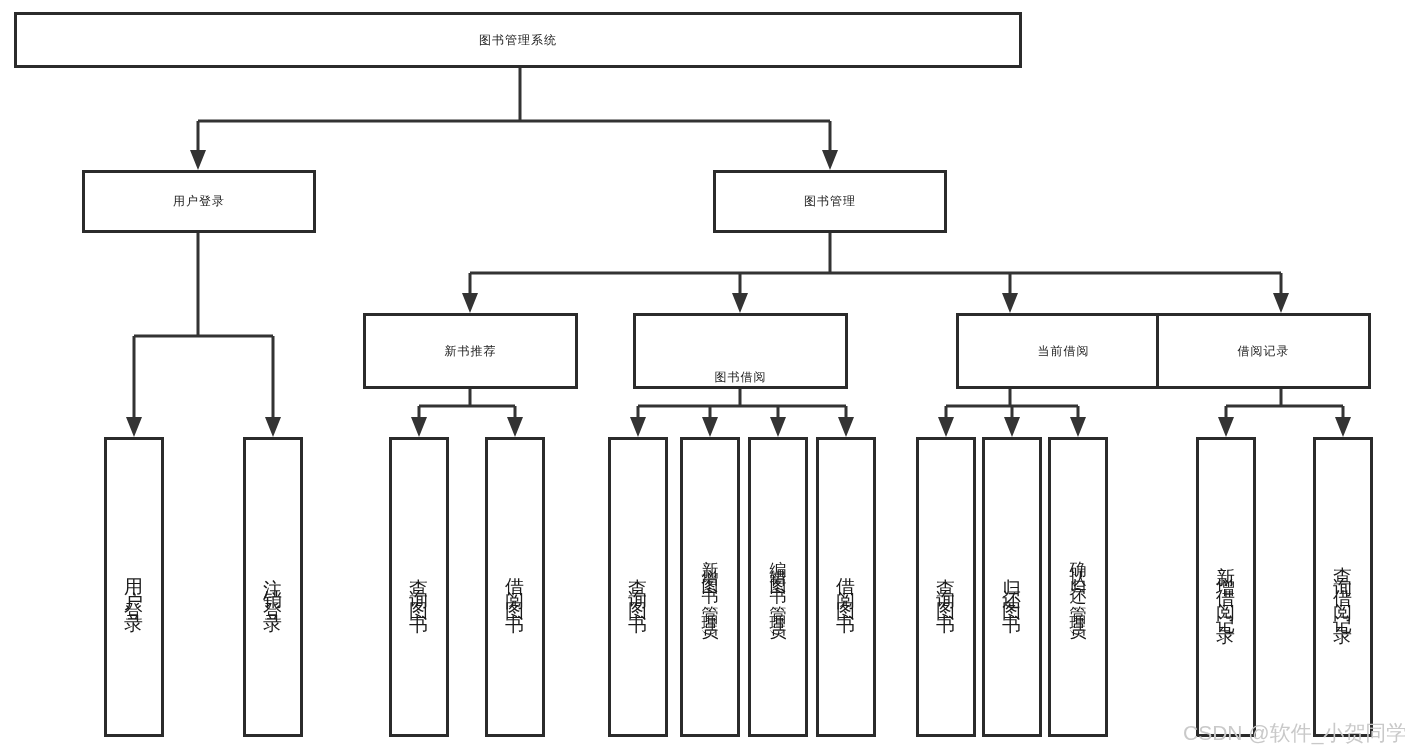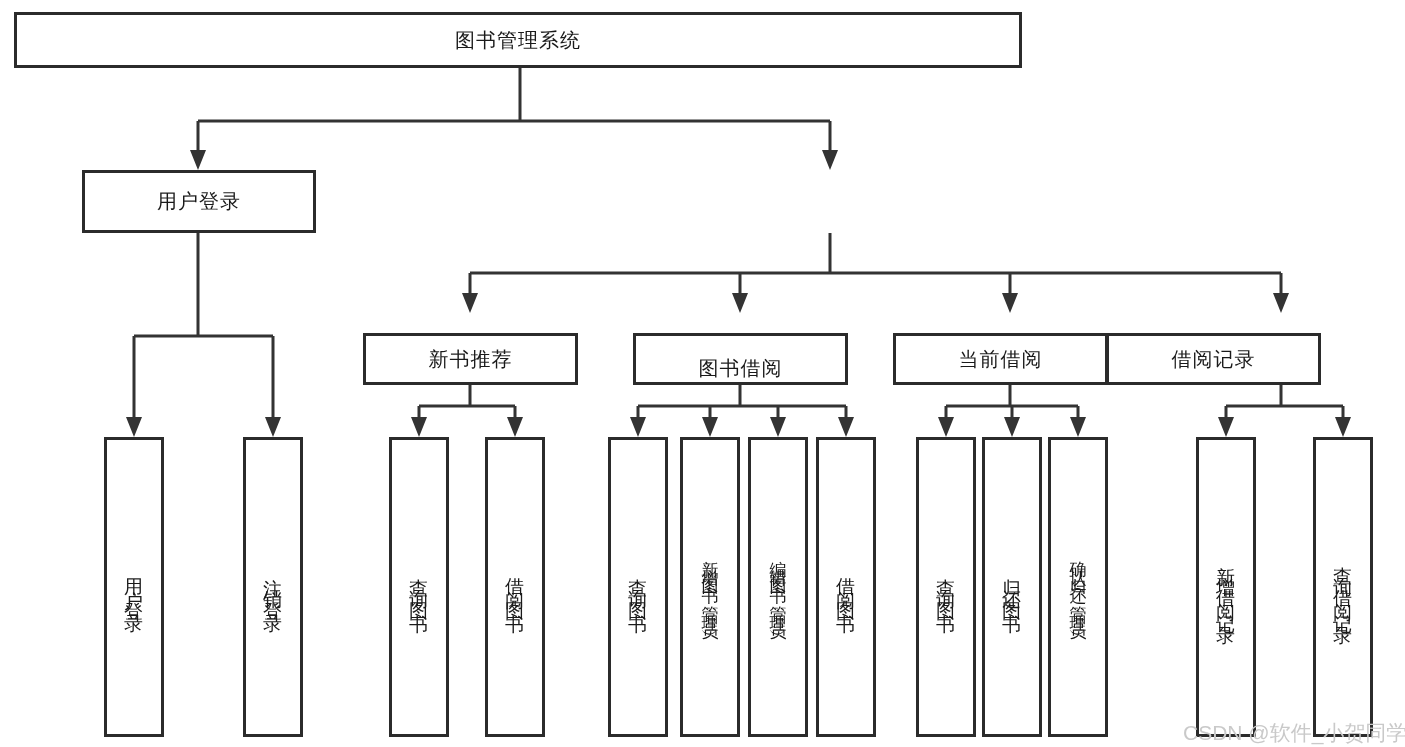--- a/index.html
+++ b/index.html
@@ -10,24 +10,24 @@
     position:relative;width:1405px;height:747px;background:var(--bg);
     font-family:"Liberation Sans","DejaVu Sans",sans-serif;color:var(--text);
     overflow:hidden;
   }
   #connectors{position:absolute;left:0;top:0;width:1405px;height:747px;}
   .box{
     position:absolute;box-sizing:border-box;background:#fff;
     border:3px solid var(--border);
     display:flex;align-items:center;justify-content:center;
   }
-  .hbox{font-size:20px;letter-spacing:1px;}
+  .hbox{font-size:12px;letter-spacing:1px;}
   .root{left:14px;top:12px;width:1008px;height:56px;}
   .l2{top:170px;width:234px;height:63px;}
-  .l3{top:313px;width:215px;height:52px;margin-top:20px;}
+  .l3{top:313px;width:215px;height:76px;}
   .vbox{top:437px;width:60px;height:300px;}
   .vtext{
     writing-mode:vertical-rl;text-orientation:mixed;
     font-size:19px;letter-spacing:12px;line-height:1;
   }
   .vbox.long .vtext{font-size:17px;letter-spacing:9px;}
   .watermark{
     position:absolute;left:1183px;top:719px;width:220px;
     font-size:21px;color:var(--wm);white-space:nowrap;z-index:5;
   }
@@ -66,31 +66,34 @@
              M1335 417 L1351 417 L1343 437 Z"></path>
   </svg>
 
   <div class="box hbox root">
     <span>图书管理系统</span>
   </div>
 
   <div class="box hbox l2" style="left:82px;">
     <span>用户登录</span>
   </div>
+  <div class="box hbox l2" style="left:713px;">
+    <span>图书管理</span>
+  </div>
 
   <div class="box hbox l3" style="left:363px;">
     <span>新书推荐</span>
   </div>
   <div class="box hbox l3" style="left:633px;align-items:flex-end;">
     <span>图书借阅</span>
   </div>
-  <div class="box hbox l3" style="left:893px;">
+  <div class="box hbox l3" style="left:956px;">
     <span>当前借阅</span>
   </div>
-  <div class="box hbox l3" style="left:1106px;">
+  <div class="box hbox l3" style="left:1156px;">
     <span>借阅记录</span>
   </div>
 
   <div class="box vbox" style="left:104px;">
     <span class="vtext">用户登录</span>
   </div>
   <div class="box vbox" style="left:243px;">
     <span class="vtext">注销登录</span>
   </div>
 

